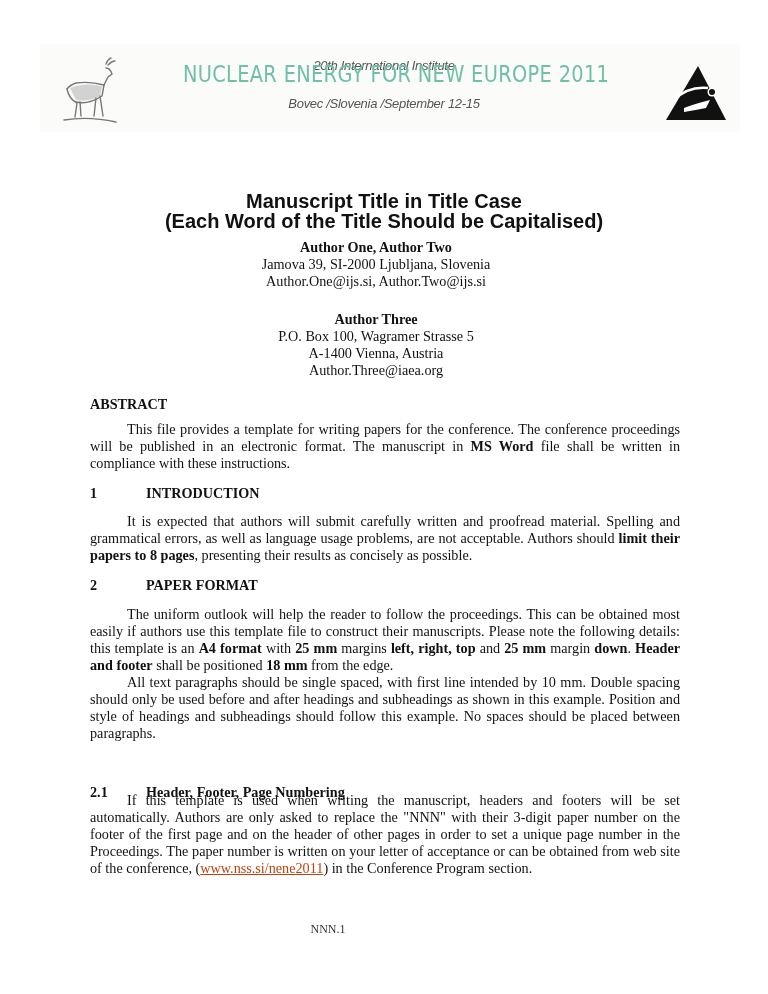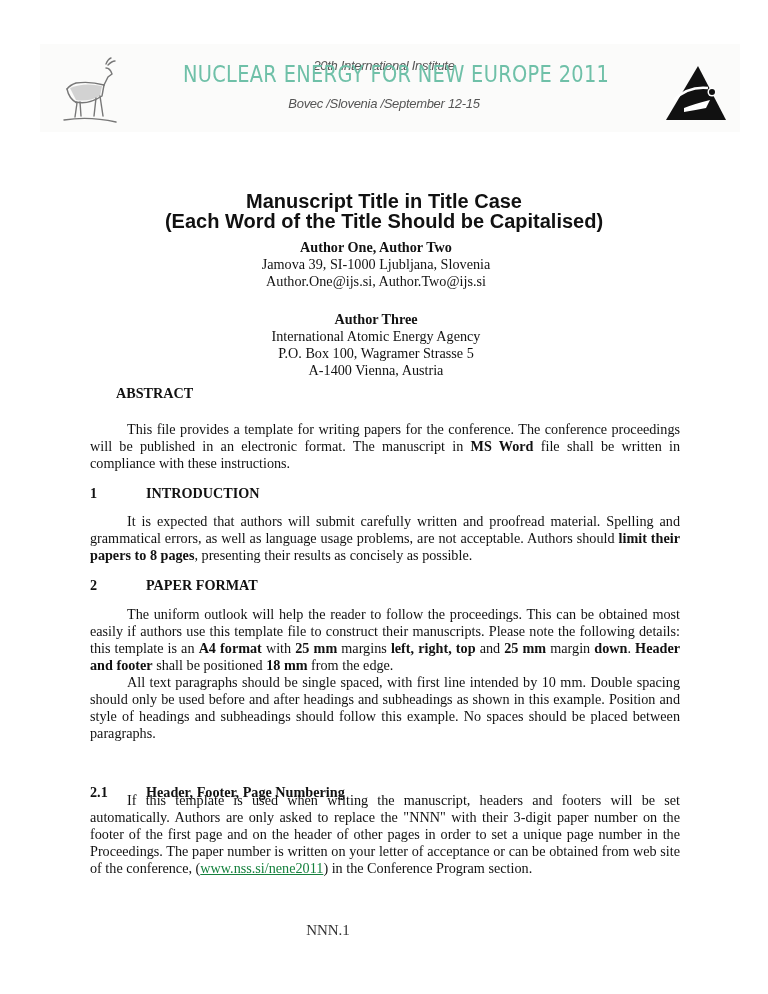--- a/index.html
+++ b/index.html
@@ -9,22 +9,22 @@
   .logo { position:absolute; left:660px; top:62px; width:70px; height:62px; }
   .conf-sub { position:absolute; left:0; width:768px; text-align:center; font-family:"Liberation Sans", sans-serif; font-style:italic; color:#555; font-size:13px; letter-spacing:-0.3px; }
   .conf-title { position:absolute; left:150px; top:61px; width:470px; text-align:center; font-family:"DejaVu Sans", sans-serif; font-size:22.5px; color:#6fc0a8; letter-spacing:0.4px; transform:scaleX(0.86); transform-origin:center; white-space:nowrap; font-weight:normal; }
   .title { position:absolute; left:0; width:768px; text-align:center; font-family:"Liberation Sans", sans-serif; font-weight:bold; font-size:20px; line-height:20px; }
   .center { position:absolute; left:0; width:752px; text-align:center; font-size:14.2px; line-height:17px; }
   .center b { font-weight:bold; }
   .block { position:absolute; left:90px; width:590px; font-size:14.2px; line-height:17px; text-align:justify; }
   .indent { text-indent:37px; }
   .heading { position:absolute; left:90px; font-weight:bold; font-size:14.2px; }
   .heading .num { display:inline-block; width:56px; }
-  a.link { color:#15803d; text-decoration:underline; }
-  .footer { position:absolute; left:0; width:656px; text-align:center; top:922px; font-size:15px; color:#333; }
+  a.link { color:#c2410c; text-decoration:underline; }
+  .footer { position:absolute; left:0; width:656px; text-align:center; top:922px; font-size:12px; color:#333; }
 </style>
 </head>
 <body>
 
 <div class="banner"></div>
 
 <svg class="chamois" viewBox="0 0 70 68">
   <g fill="none" stroke="#777" stroke-width="1.4" stroke-linecap="round">
     <path d="M50 8 q2 -5 5 -6 M52 9 q4 -4 7 -4"></path>
     <path d="M50 12 q4 0 6 6 l-4 3 l-4 8"></path>
@@ -51,32 +51,32 @@
   <path d="M24 46 q10 -4 26 -8 l-4 8 q-10 2 -22 4 z" fill="#fff"></path>
   <circle cx="52" cy="30" r="4.5" fill="#fff"></circle>
   <circle cx="52" cy="30" r="3" fill="#111"></circle>
 </svg>
 
 <div class="title" style="top:191px;">Manuscript Title in Title Case</div>
 <div class="title" style="top:211px;">(Each Word of the Title Should be Capitalised)</div>
 
 <div class="center" style="top:239px;">
   <div><b>Author One, Author Two</b></div>
-  <div>Jamova 39, SI-1000 Ljubljana, Slovenia</div>
+  <div>Jamova 39, SI-2000 Ljubljana, Slovenia</div>
   <div>Author.One@ijs.si, Author.Two@ijs.si</div>
 </div>
 
 <div class="center" style="top:311px;">
   <div><b>Author Three</b></div>
-  <div>International Atomic Energy Agency</div>
   <div>P.O. Box 100, Wagramer Strasse 5</div>
   <div>A-1400 Vienna, Austria</div>
+  <div>Author.Three@iaea.org</div>
 </div>
 
-<div class="heading" style="top:385px;margin-left:26px;">ABSTRACT</div>
+<div class="heading" style="top:396px;">ABSTRACT</div>
 <div class="block indent" style="top:421px;"><span>This file provides a template for writing papers for the conference. The conference proceedings will be published in an electronic format. The manuscript in </span><b>MS Word</b><span> file shall be written in compliance with these instructions.</span></div>
 
 <div class="heading" style="top:485px;"><span class="num">1</span><span>INTRODUCTION</span></div>
 <div class="block indent" style="top:513px;"><span>It is expected that authors will submit carefully written and proofread material. Spelling and grammatical errors, as well as language usage problems, are not acceptable. Authors should </span><b>limit their papers to 8 pages</b><span>, presenting their results as concisely as possible.</span></div>
 
 <div class="heading" style="top:577px;"><span class="num">2</span><span>PAPER FORMAT</span></div>
 <div class="block indent" style="top:606px;"><span>The uniform outlook will help the reader to follow the proceedings. This can be obtained most easily if authors use this template file to construct their manuscripts. Please note the following details: this template is an </span><b>A4 format</b><span> with </span><b>25 mm</b><span> margins </span><b>left, right, top</b><span> and </span><b>25 mm</b><span> margin </span><b>down</b><span>. </span><b>Header and footer</b><span> shall be positioned </span><b>18 mm</b><span> from the edge.</span></div>
 <div class="block indent" style="top:674px;">All text paragraphs should be single spaced, with first line intended by 10 mm. Double spacing should only be used before and after headings and subheadings as shown in this example. Position and style of headings and subheadings should follow this example. No spaces should be placed between paragraphs.</div>
 
 <div class="heading" style="top:784px;"><span class="num">2.1</span><span>Header, Footer, Page Numbering</span></div>

